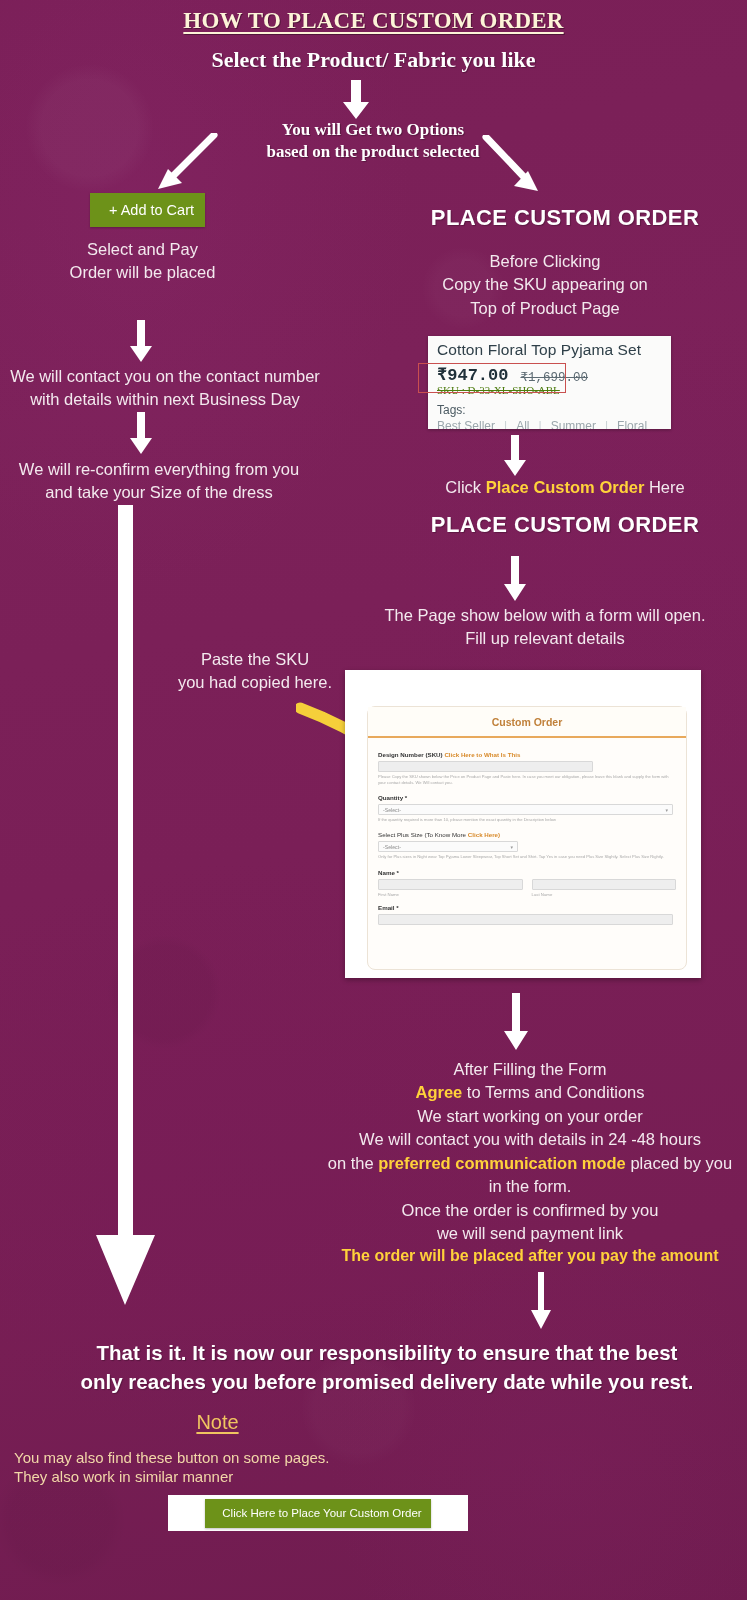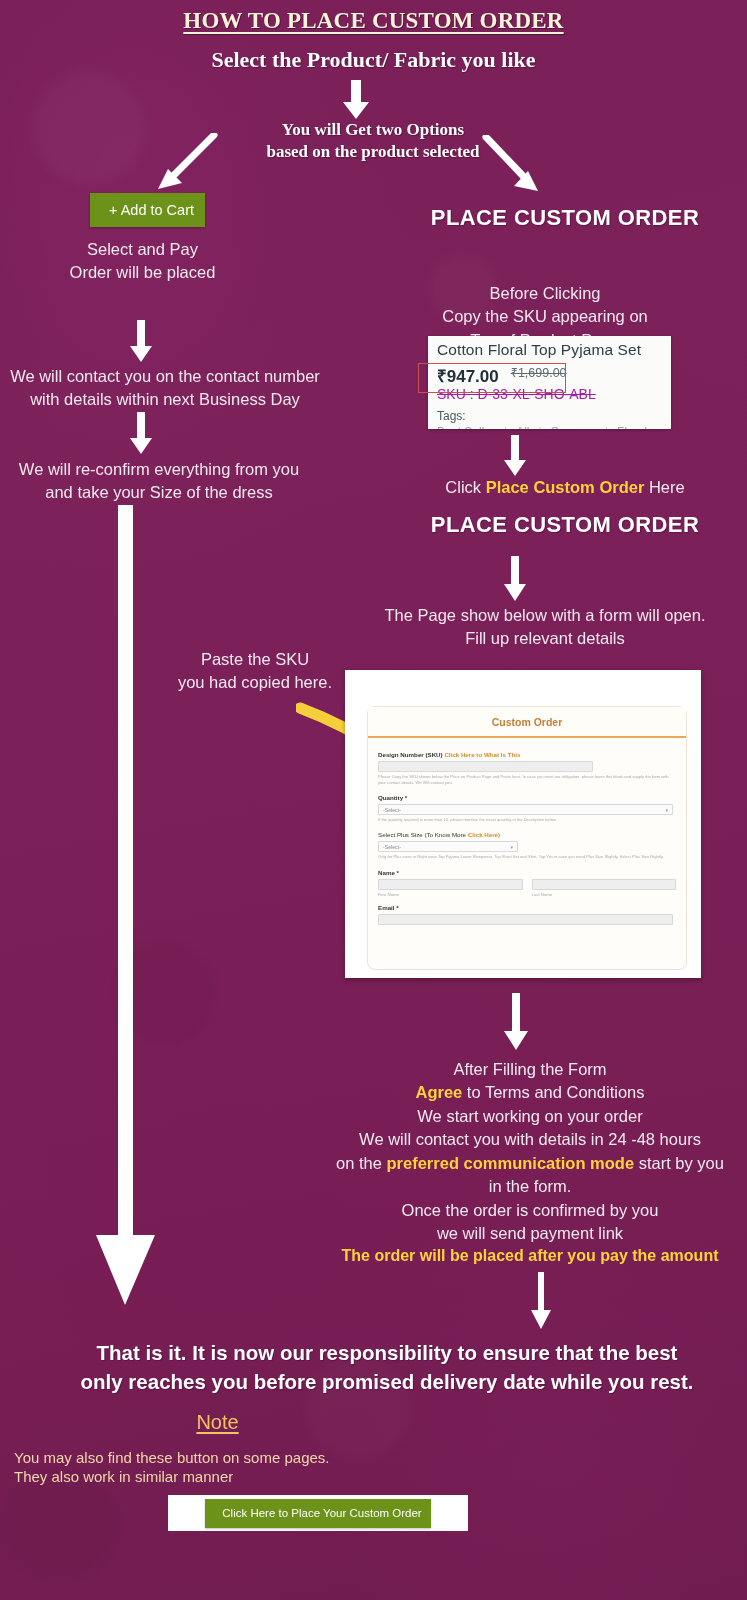--- a/index.html
+++ b/index.html
@@ -119,24 +119,24 @@
 
   
   #product-card{
     background:#fbfbfa;
     overflow:hidden;
     box-shadow:0 1px 3px rgba(0,0,0,.3);
     padding:5px 9px 0 9px;
     color:#2d3b44;
   }
   #product-title{ font-size:15.5px; color:#2f4049; letter-spacing:.1px; white-space:nowrap; }
-  .price-row{ display:flex; align-items:flex-start; gap:12px; margin-top:5px; }
+  .price-row{ display:flex; align-items:flex-end; gap:12px; margin-top:5px;font-family:Liberation Mono, monospace; }
   #price-now{ font-size:17px; font-weight:bold; color:#20313a; }
   #price-was{ font-size:12.5px; color:#5d6b73; text-decoration:line-through; }
-  #sku-line{ font-size:14px; color:#a21caf; text-decoration:line-through; margin-top:-1px; }
+  #sku-line{ font-size:11px; color:#4d7c0f; text-decoration:line-through; margin-top:-1px;font-family:Liberation Serif, serif; }
   #tags-label{ font-size:12px; color:#4b5a62; margin-top:7px; }
   #tags-row{ display:flex; gap:9px; font-size:12px; color:#7a8a92; margin-top:2px; opacity:.75; }
   #tags-row .sep{ color:#b9c3c8; }
   #sku-hilite{
     position:absolute;
     border:1px solid #c9504f;
     background:transparent;
     pointer-events:none;
   }
 
@@ -248,21 +248,21 @@
   <div class="arrow" style="left:88px;top:505px;">
     <svg width="78" height="805" viewBox="0 0 78 805">
       <path d="M30 0 h15 v730 h22 L37 800 L8 730 h22 Z" fill="#ffffff"></path>
     </svg>
   </div>
 
   <div class="abs" style="left:395px;top:205px;width:340px;text-align:center;">
     <span class="pco-head">PLACE CUSTOM ORDER</span>
   </div>
 
-  <div class="abs body-txt" style="left:400px;top:250px;width:290px;margin-top:32px;">
+  <div class="abs body-txt" style="left:400px;top:250px;width:290px;">
     <div>Before Clicking</div>
     <div>Copy the SKU appearing on</div>
     <div>Top of Product Page</div>
   </div>
 
   <div class="abs" id="product-card" style="left:428px;top:336px;width:243px;height:93px;">
     <div id="product-title">Cotton Floral Top Pyjama Set</div>
     <div class="price-row">
       <span id="price-now">₹947.00</span>
       <span id="price-was">₹1,699.00</span>
@@ -386,21 +386,21 @@
   </div>
 
   <div class="abs body-txt" style="left:320px;top:1058px;width:420px;">
     <div>After Filling the Form</div>
     <div>
       <span class="hl-yellow">Agree</span><span> to Terms and Conditions</span>
     </div>
     <div>We start working on your order</div>
     <div>We will contact you with details in 24 -48 hours</div>
     <div>
-      <span>on the </span><span class="hl-yellow">preferred communication mode</span><span> start by you</span>
+      <span>on the </span><span class="hl-yellow">preferred communication mode</span><span> placed by you</span>
     </div>
     <div>in the form.</div>
     <div>Once the order is confirmed by you</div>
     <div>we will send payment link</div>
     <div class="hl-yellow" style="font-size:16px;">The order will be placed after you pay the amount</div>
   </div>
 
   <div class="arrow" style="left:528px;top:1272px;">
     <svg width="28" height="58" viewBox="0 0 28 58">
       <path d="M10 0 h6 v38 h7 L13 57 L3 38 h7 Z" fill="#ffffff"></path>

